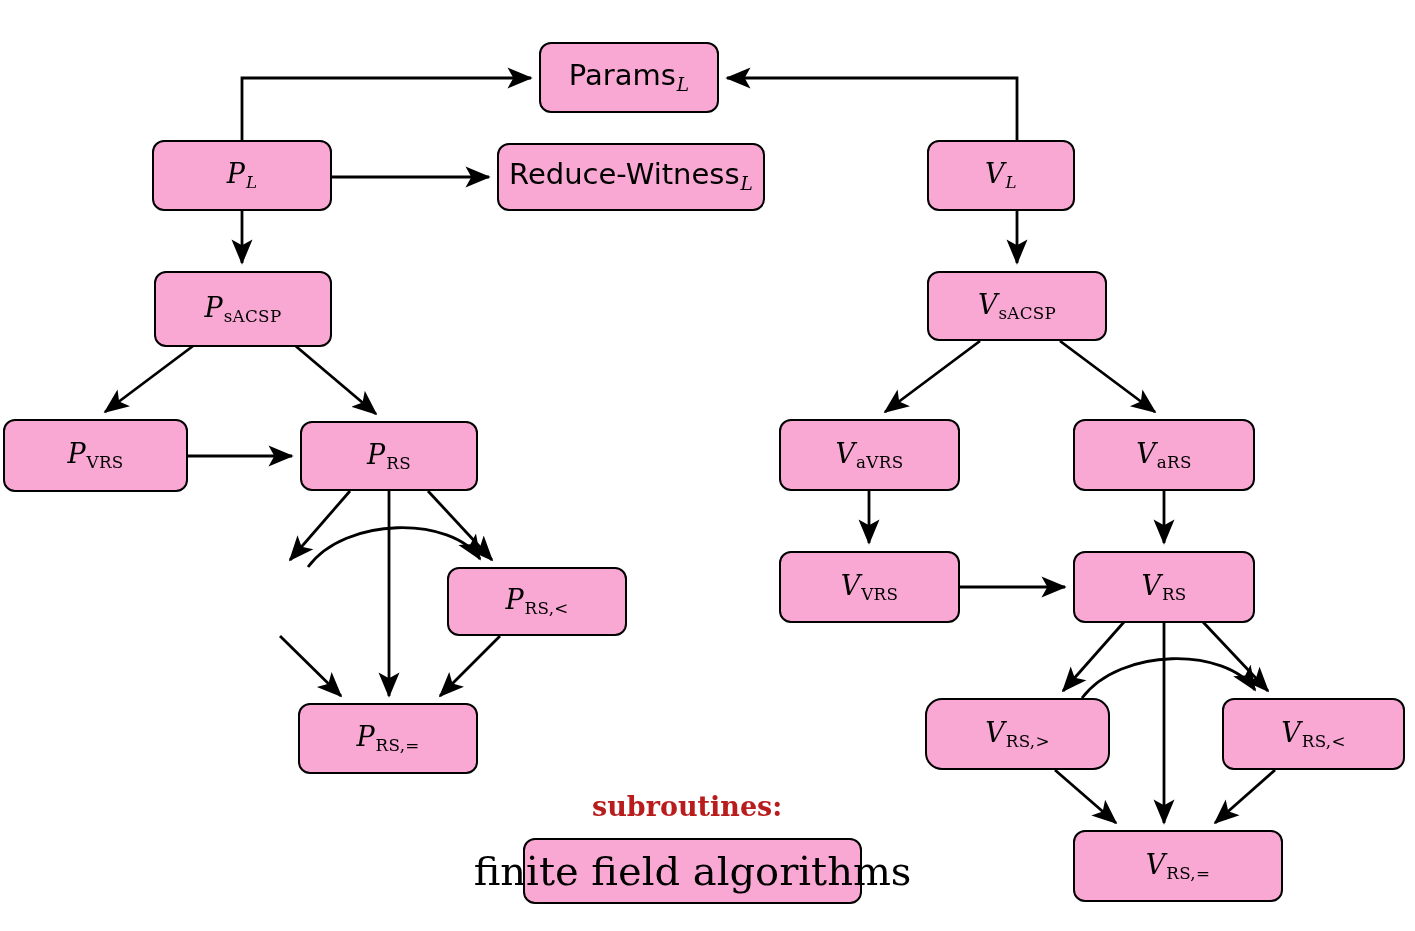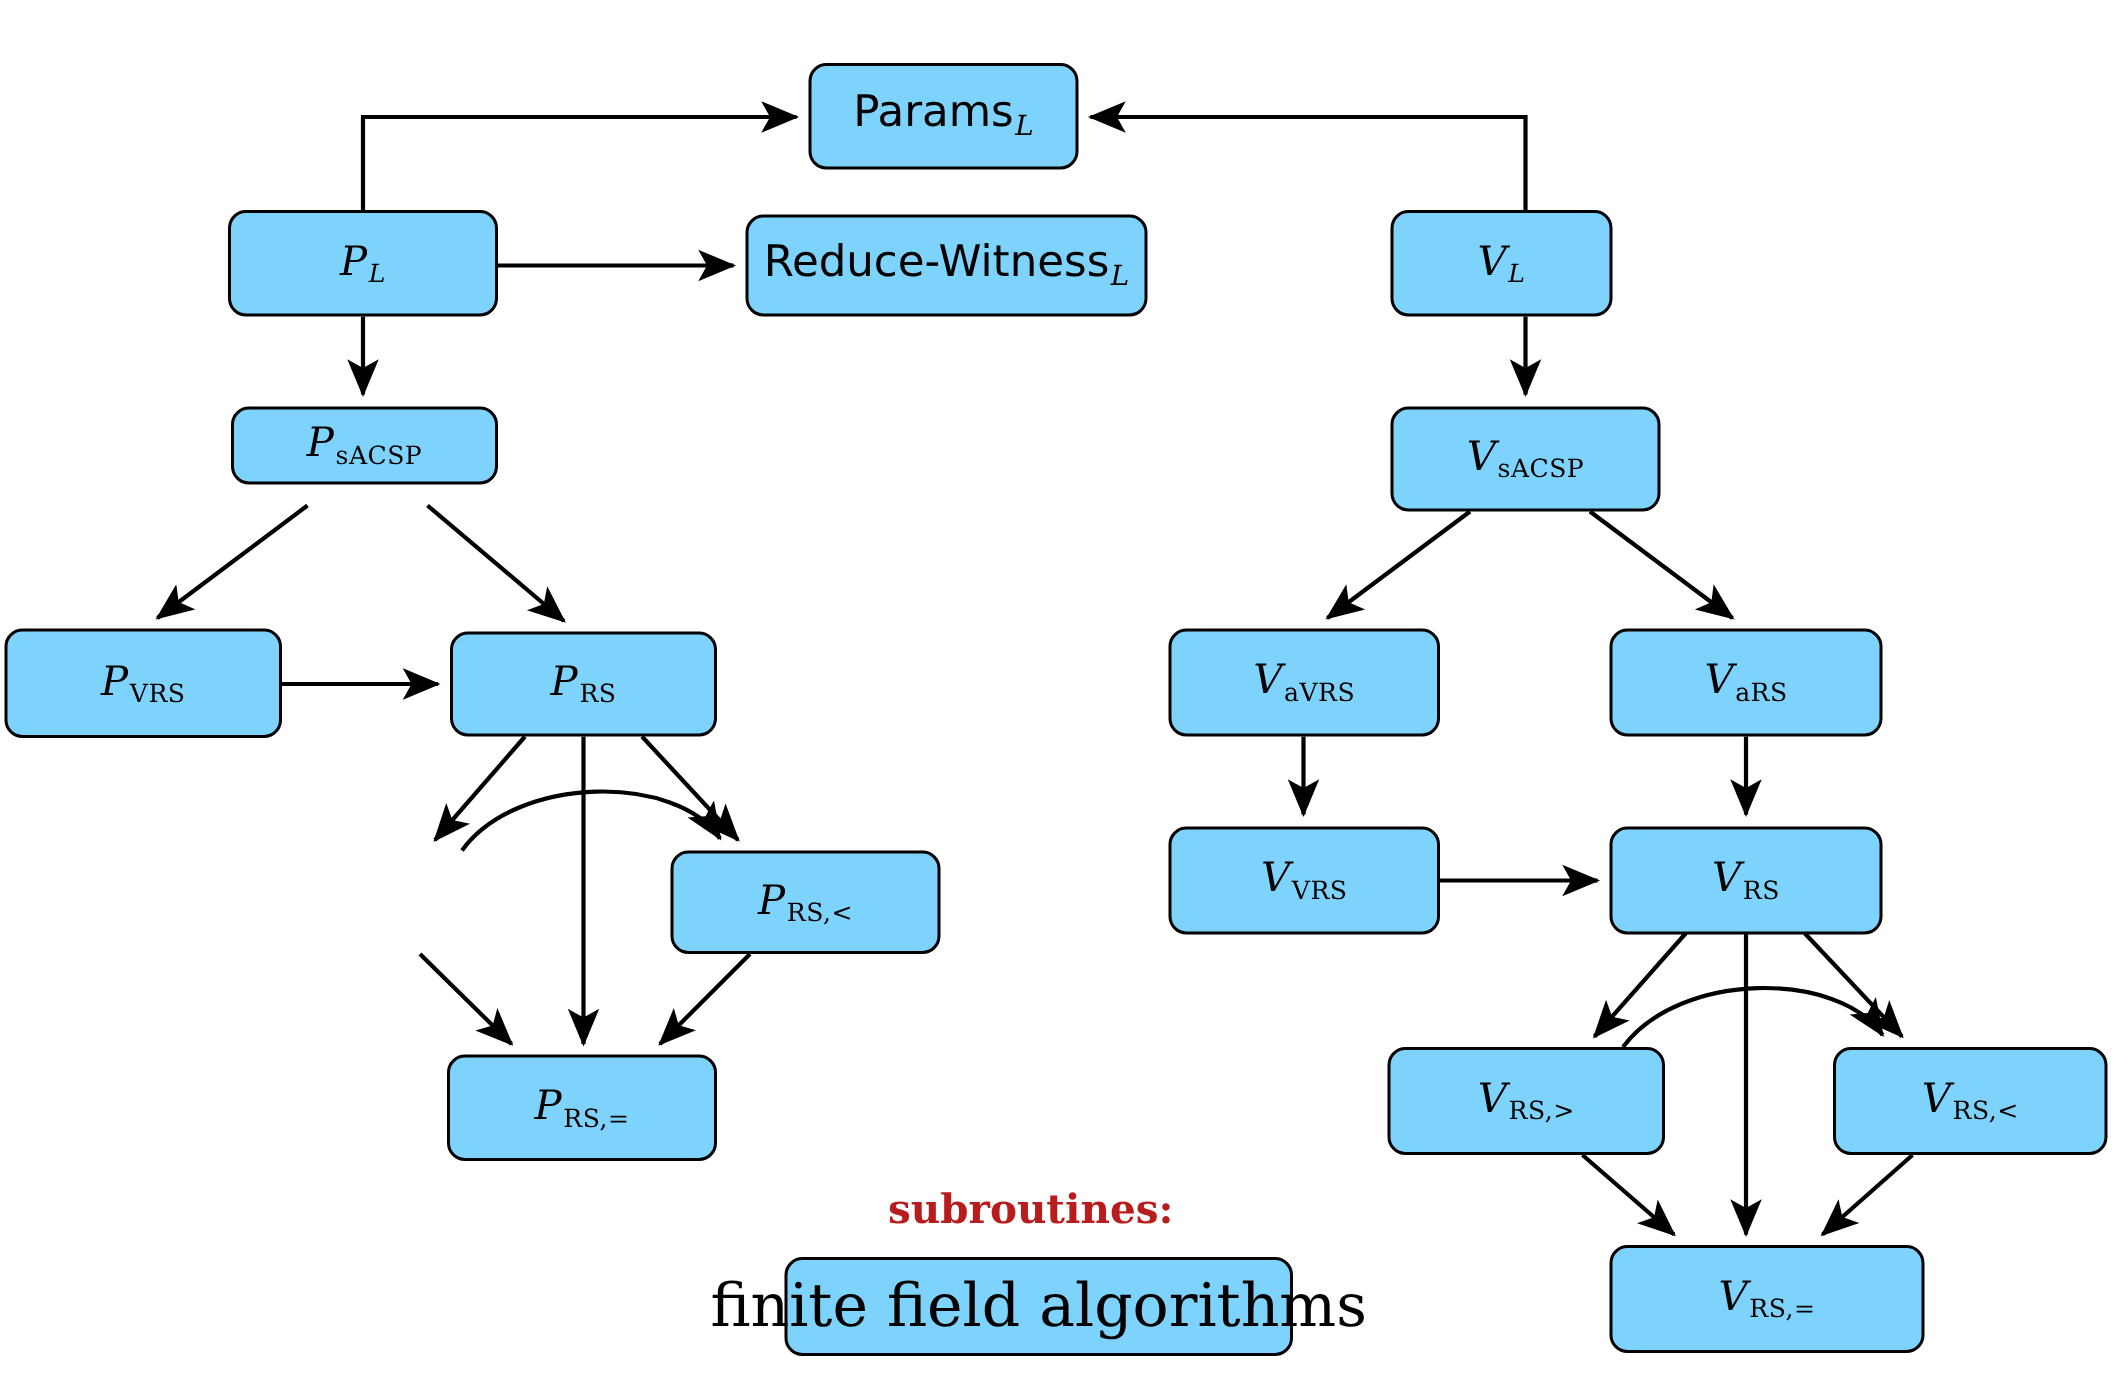--- a/index.html
+++ b/index.html
@@ -5,21 +5,21 @@
   html,body{margin:0;padding:0;background:#ffffff;}
   body{width:1415px;height:931px;font-family:"Liberation Serif",serif;overflow:hidden;}
   #diagram{position:relative;width:1415px;height:931px;background:#fff;}
   svg.edges{position:absolute;left:0;top:0;width:1415px;height:931px;}
 
   .node{
     position:absolute;
     box-sizing:border-box;
     border:2.6px solid #000;
     border-radius:12px;
-    background:#7dd3fc;
+    background:#f9a8d4;
     display:flex;
     align-items:center;
     justify-content:center;
     color:#000;
     white-space:nowrap;
     z-index:2;
   }
   .lbl{display:inline-block;line-height:1;}
 
   
@@ -132,21 +132,21 @@
   </div>
 
   <div class="node" style="left: 497px; top: 143px; width: 268px; height: 68px;">
     <span class="lbl sans"><span>Reduce-Witness</span><span class="sub">L</span></span>
   </div>
 
   <div class="node" style="left: 927px; top: 140px; width: 148px; height: 71px;">
     <span class="lbl math"><span>V</span><span class="sub ital">L</span></span>
   </div>
 
-  <div class="node" style="left: 154px; top: 271px; width: 178px; height: 52px;">
+  <div class="node" style="left: 154px; top: 271px; width: 178px; height: 76px;">
     <span class="lbl math"><span>P</span><span class="sub">sACSP</span></span>
   </div>
 
   <div class="node" style="left: 927px; top: 271px; width: 180px; height: 70px;">
     <span class="lbl math"><span>V</span><span class="sub">sACSP</span></span>
   </div>
 
   <div class="node" style="left: 3px; top: 419px; width: 185px; height: 73px;">
     <span class="lbl math"><span>P</span><span class="sub">VRS</span></span>
   </div>
@@ -173,21 +173,21 @@
 
 
   <div class="node" style="left: 447px; top: 567px; width: 180px; height: 69px;">
     <span class="lbl math"><span>P</span><span class="sub">RS,&lt;</span></span>
   </div>
 
   <div class="node" style="left: 298px; top: 703px; width: 180px; height: 71px;">
     <span class="lbl math"><span>P</span><span class="sub">RS,=</span></span>
   </div>
 
-  <div class="node" style="left: 925px; top: 698px; width: 185px; height: 72px;">
+  <div class="node" style="left: 925px; top: 698px; width: 185px; height: 72px; border-radius: 17px;">
     <span class="lbl math"><span>V</span><span class="sub">RS,&gt;</span></span>
   </div>
 
   <div class="node" style="left: 1222px; top: 698px; width: 183px; height: 72px;">
     <span class="lbl math"><span>V</span><span class="sub">RS,&lt;</span></span>
   </div>
 
   <div class="node" style="left: 1073px; top: 830px; width: 210px; height: 72px;">
     <span class="lbl math"><span>V</span><span class="sub">RS,=</span></span>
   </div>

